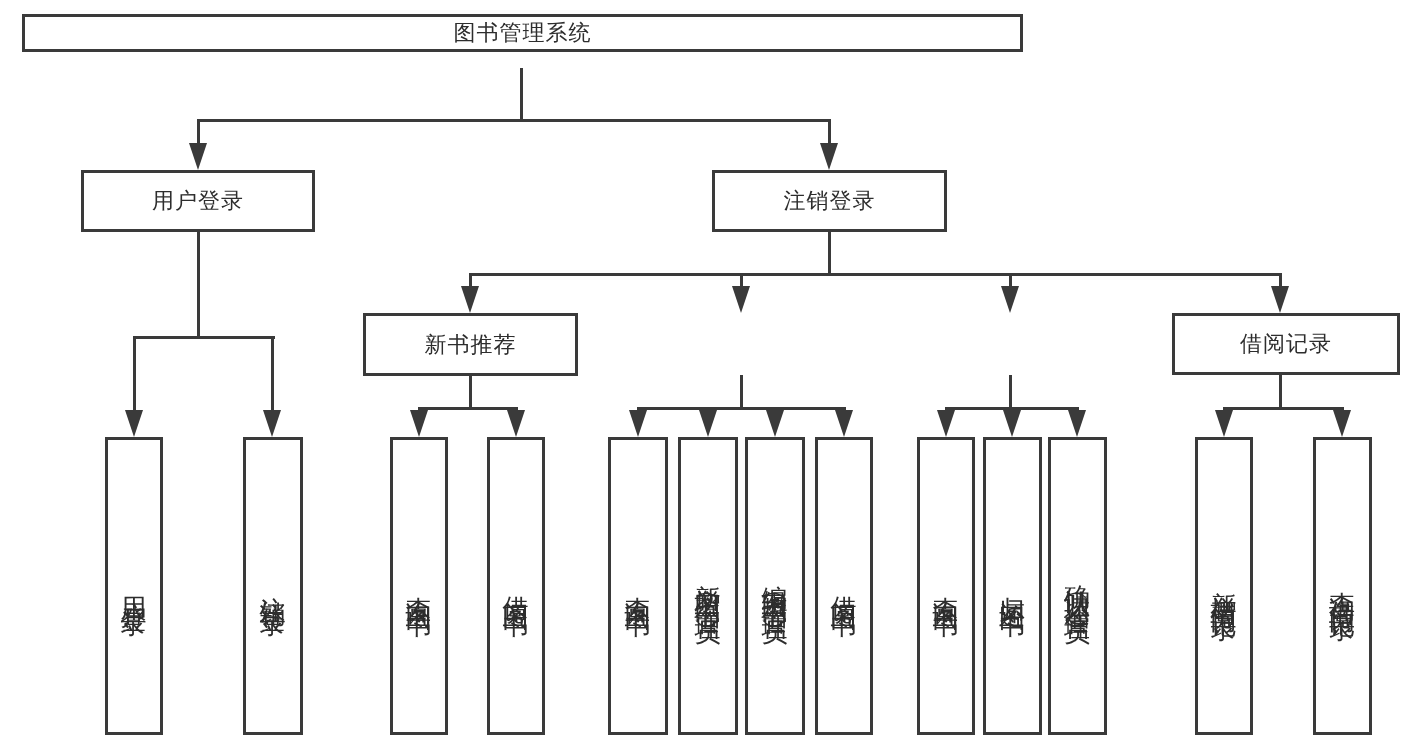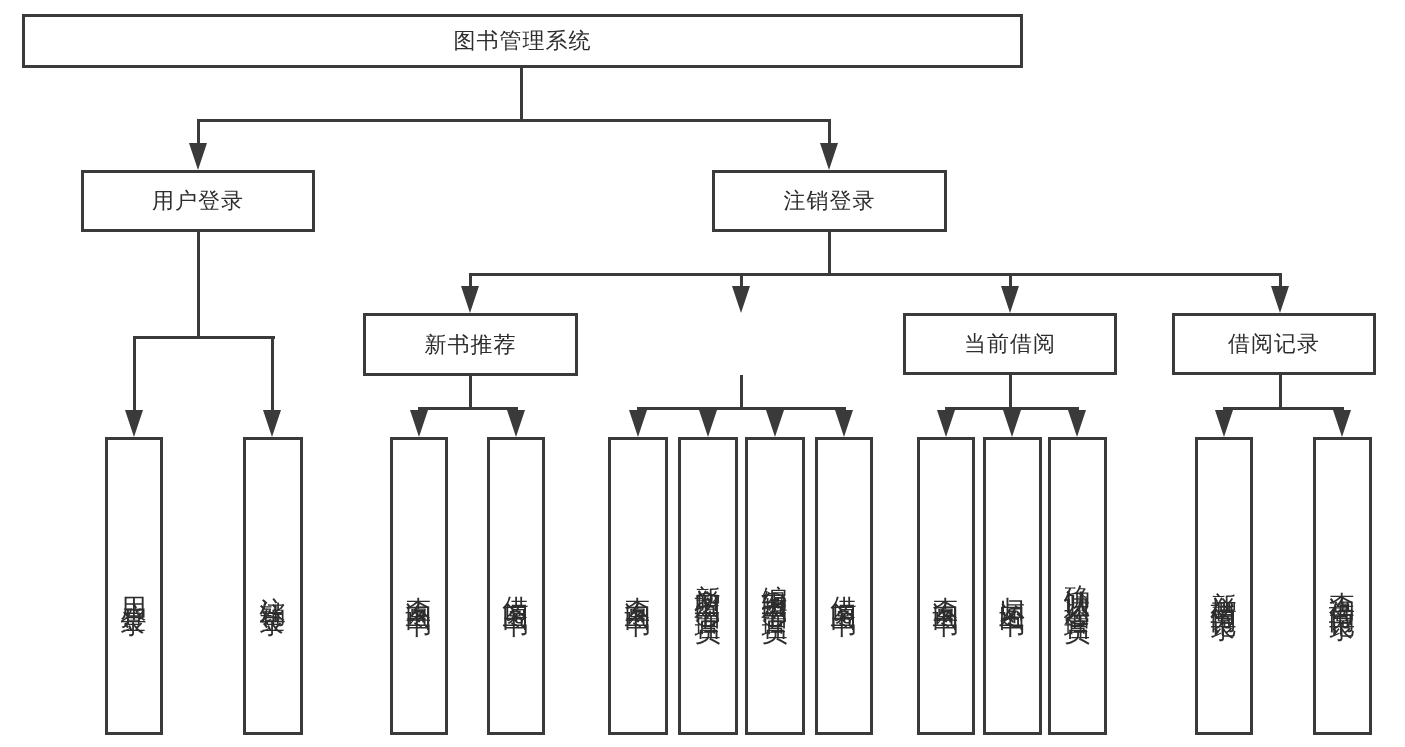--- a/index.html
+++ b/index.html
@@ -74,38 +74,35 @@
     color:var(--wm);
     letter-spacing:1px;
     white-space:nowrap;
   }
 </style>
 </head>
 <body>
 
 <div class="canvas">
 
-  <div class="box" style="left:22px;top:14px;width:1001px;height:54px;">
+  <div class="box" style="left:22px;top:14px;width:1001px;height:38px;">
     <span>图书管理系统</span>
   </div>
 
   <div class="box" style="left:81px;top:170px;width:234px;height:62px;">
     <span>用户登录</span>
   </div>
   <div class="box" style="left:712px;top:170px;width:235px;height:62px;">
     <span>注销登录</span>
   </div>
 
   <div class="box" style="left:363px;top:313px;width:215px;height:63px;text-align:center;">
     <span>新书推荐</span>
   </div>
-  <div class="box" style="left:903px;top:313px;width:214px;height:62px;">
-    <span>当前借阅</span>
-  </div>
-  <div class="box" style="left:1172px;top:313px;width:204px;height:62px;">
+  <div class="box" style="left:1172px;top:313px;width:228px;height:62px;">
     <span>借阅记录</span>
   </div>
 
   <div class="vbox" style="left:105px;top:437px;width:58px;height:298px;">
     <span class="vtext">用户登录</span>
   </div>
   <div class="vbox" style="left:243px;top:437px;width:60px;height:298px;">
     <span class="vtext">注销登录</span>
   </div>
 

